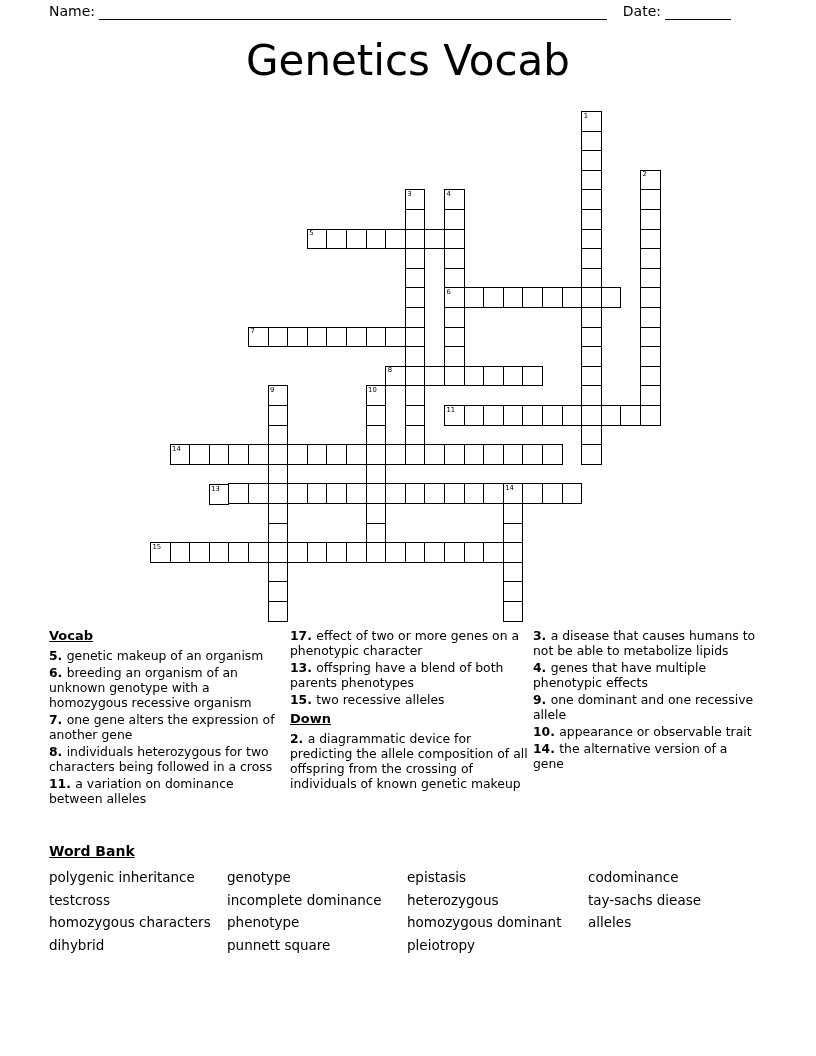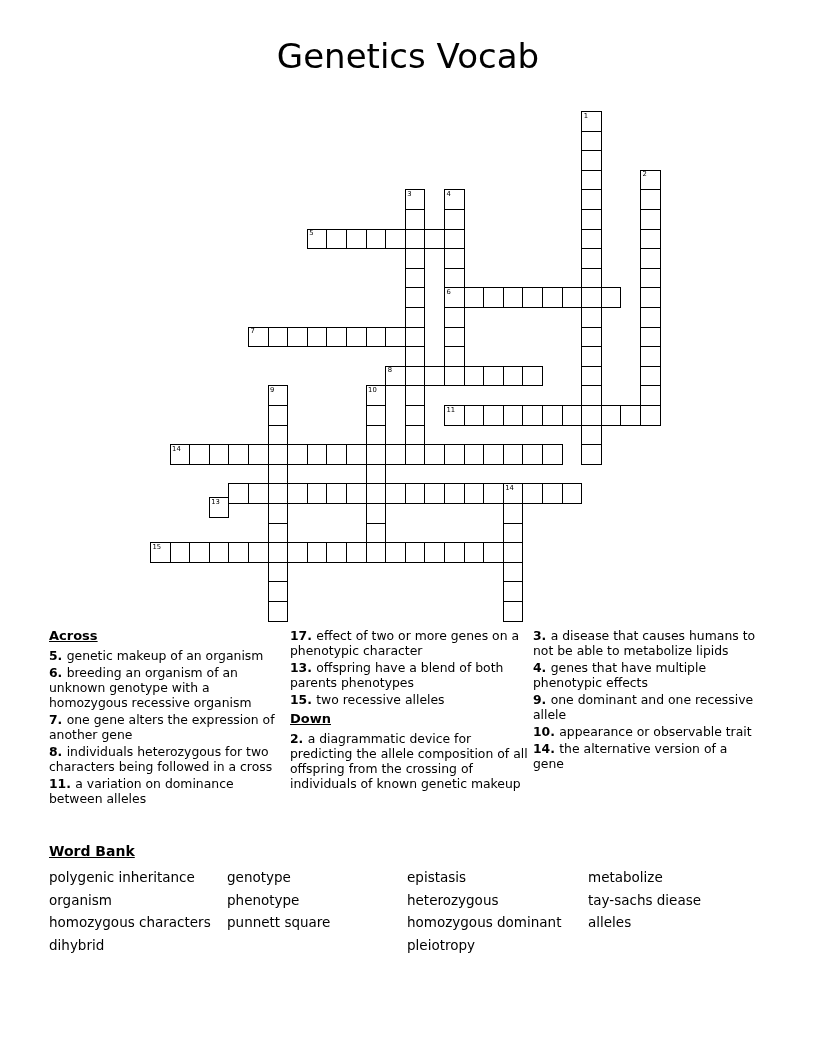--- a/index.html
+++ b/index.html
@@ -7,21 +7,21 @@
   .page { position:relative; width:816px; height:1056px; overflow:hidden; background:#fff; }
 
   
   .topline { position:absolute; left:49px; top:2px; width:682px; display:flex; align-items:flex-end; font-size:14px; }
   .lbl { white-space:nowrap; line-height:18px; }
   .blank { border-bottom:1.5px solid #000; height:16px; display:inline-block; }
   .name-blank { flex:1; margin-left:4px; margin-right:16px; }
   .date-blank { width:66px; margin-left:4px; }
 
   
-  .title { position:absolute; top:36px; left:0; width:100%; text-align:center; margin:0; font-size:34px; font-weight:400; }
+  .title { position:absolute; top:36px; left:0; width:100%; text-align:center; margin:0; font-size:42px; font-weight:400; }
 
   
   .grid { position:absolute; left:150px; top:111px; width:512px; height:512px; }
   .cell { position:absolute; width:20.6px; height:20.6px; box-sizing:border-box; border:1px solid #000; background:#fff; }
   .cellnum { position:absolute; top:0.5px; left:1.5px; font-size:6.8px; line-height:1; }
 
   
   .clues { position:absolute; left:49px; top:628px; width:720px; font-size:12.4px; line-height:15px; }
   .clue-col { position:absolute; top:0; }
   .col1 { left:0; width:233px; }
@@ -36,20 +36,26 @@
   .wordbank { position:absolute; left:49px; top:843px; width:720px; height:130px; }
   .wb-heading { font-weight:bold; text-decoration:underline; font-size:14px; }
   .wb-col { position:absolute; top:26px; font-size:13.5px; }
   .wb-item { height:22.7px; white-space:nowrap; }
 </style>
 </head>
 <body>
 
 <div class="page">
 
+  <div class="topline">
+    <span class="lbl">Name:</span>
+    <span class="blank name-blank"></span>
+    <span class="lbl">Date:</span>
+    <span class="blank date-blank"></span>
+  </div>
 
   <h1 class="title">Genetics Vocab</h1>
 
   <div id="grid" class="grid">
       <div class="cell" style="left: 431.2px; top: 0px;">
         <span class="cellnum">1</span>
       </div>
       <div class="cell" style="left: 431.2px; top: 19.6px;"></div>
       <div class="cell" style="left: 431.2px; top: 39.2px;"></div>
       <div class="cell" style="left: 431.2px; top: 58.8px;"></div>
@@ -193,21 +199,21 @@
       <div class="cell" style="left: 176.4px; top: 333.2px;"></div>
       <div class="cell" style="left: 196px; top: 333.2px;"></div>
       <div class="cell" style="left: 235.2px; top: 333.2px;"></div>
       <div class="cell" style="left: 274.4px; top: 333.2px;"></div>
       <div class="cell" style="left: 294px; top: 333.2px;"></div>
       <div class="cell" style="left: 313.6px; top: 333.2px;"></div>
       <div class="cell" style="left: 333.2px; top: 333.2px;"></div>
       <div class="cell" style="left: 352.8px; top: 333.2px;"></div>
       <div class="cell" style="left: 372.4px; top: 333.2px;"></div>
       <div class="cell" style="left: 392px; top: 333.2px;"></div>
-      <div class="cell" style="left: 58.8px; top: 386px;">
+      <div class="cell" style="left: 58.8px; top: 373px;">
         <span class="cellnum">13</span>
       </div>
       <div class="cell" style="left: 78.4px; top: 372.4px;"></div>
       <div class="cell" style="left: 98px; top: 372.4px;"></div>
       <div class="cell" style="left: 137.2px; top: 372.4px;"></div>
       <div class="cell" style="left: 156.8px; top: 372.4px;"></div>
       <div class="cell" style="left: 176.4px; top: 372.4px;"></div>
       <div class="cell" style="left: 196px; top: 372.4px;"></div>
       <div class="cell" style="left: 235.2px; top: 372.4px;"></div>
       <div class="cell" style="left: 254.8px; top: 372.4px;"></div>
@@ -242,21 +248,21 @@
       <div class="cell" style="left: 235.2px; top: 431.2px;"></div>
       <div class="cell" style="left: 254.8px; top: 431.2px;"></div>
       <div class="cell" style="left: 274.4px; top: 431.2px;"></div>
       <div class="cell" style="left: 294px; top: 431.2px;"></div>
       <div class="cell" style="left: 313.6px; top: 431.2px;"></div>
       <div class="cell" style="left: 333.2px; top: 431.2px;"></div>
     </div>
 
   <div class="clues">
     <div class="clue-col col1">
-        <div class="clue-heading">Across</div>
+        <div class="clue-heading">Vocab</div>
         <div class="clue"><b>5. </b>genetic makeup of an organism</div>
         <div class="clue"><b>6. </b>breeding an organism of an unknown genotype with a homozygous recessive organism</div>
         <div class="clue"><b>7. </b>one gene alters the expression of another gene</div>
         <div class="clue"><b>8. </b>individuals heterozygous for two characters being followed in a cross</div>
         <div class="clue"><b>11. </b>a variation on dominance between alleles</div>
       </div>
     <div class="clue-col col2">
         <div class="clue"><b>17. </b>effect of two or more genes on a phenotypic character</div>
         <div class="clue"><b>13. </b>offspring have a blend of both parents phenotypes</div>
         <div class="clue"><b>15. </b>two recessive alleles</div>
@@ -269,35 +275,36 @@
         <div class="clue"><b>9. </b>one dominant and one recessive allele</div>
         <div class="clue"><b>10. </b>appearance or observable trait</div>
         <div class="clue"><b>14. </b>the alternative version of a gene</div>
       </div>
   </div>
 
   <div class="wordbank">
     <div class="wb-heading">Word Bank</div>
     <div class="wb-col" style="left:0">
         <div class="wb-item">polygenic inheritance</div>
-        <div class="wb-item">organism</div>
+        <div class="wb-item">testcross</div>
         <div class="wb-item">homozygous characters</div>
         <div class="wb-item">dihybrid</div>
       </div>
     <div class="wb-col" style="left:178px">
         <div class="wb-item">genotype</div>
+        <div class="wb-item">incomplete dominance</div>
         <div class="wb-item">phenotype</div>
         <div class="wb-item">punnett square</div>
       </div>
     <div class="wb-col" style="left:358px">
         <div class="wb-item">epistasis</div>
         <div class="wb-item">heterozygous</div>
         <div class="wb-item">homozygous dominant</div>
         <div class="wb-item">pleiotropy</div>
       </div>
     <div class="wb-col" style="left:539px">
-        <div class="wb-item">metabolize</div>
+        <div class="wb-item">codominance</div>
         <div class="wb-item">tay-sachs diease</div>
         <div class="wb-item">alleles</div>
       </div>
   </div>
 
 </div>
 
 </body></html>

